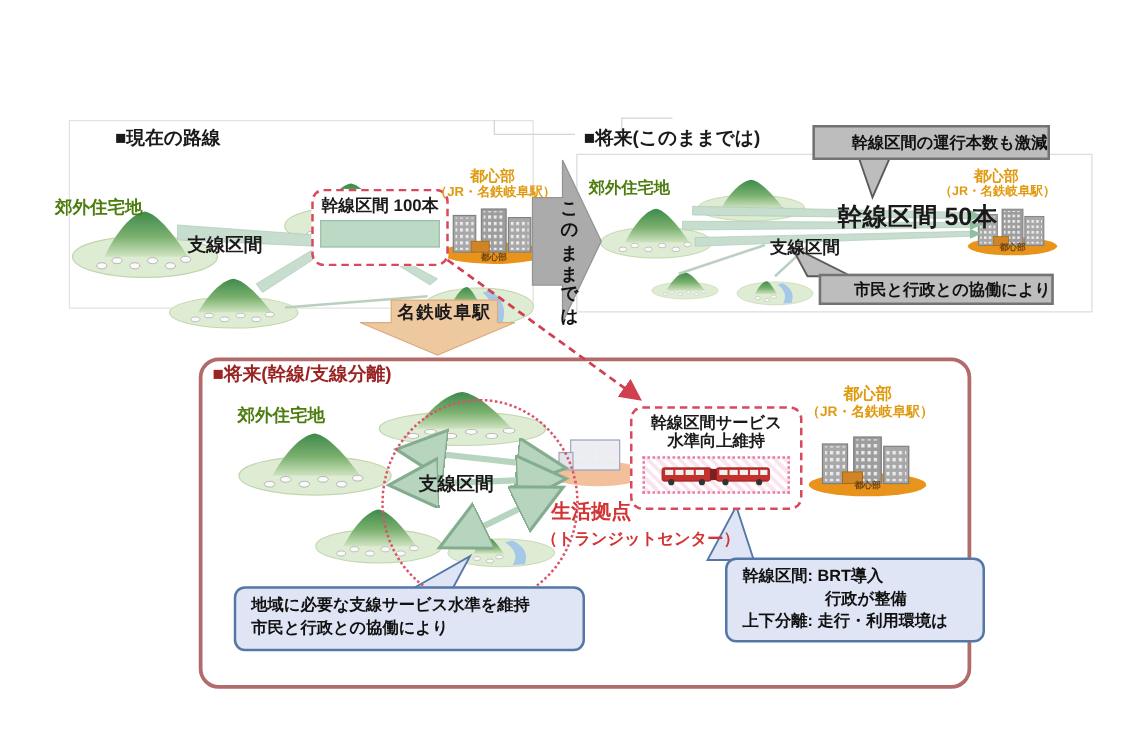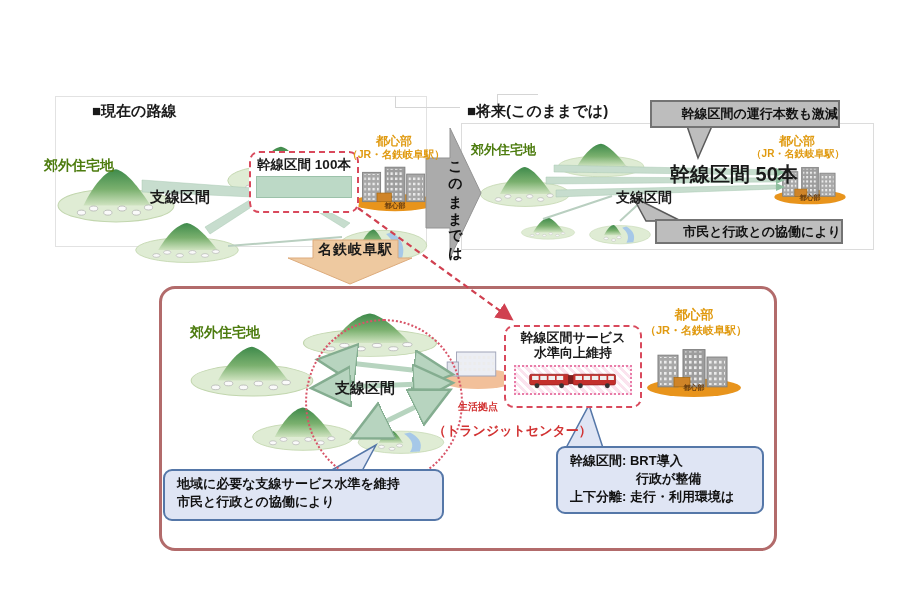--- a/index.html
+++ b/index.html
@@ -9,21 +9,21 @@
   .lbl{position:absolute;font-weight:bold;white-space:nowrap;line-height:1.15;}
   .cx{transform:translateX(-50%);}
   .green{color:#4d7c0f;}
   .orange{color:#e09a10;}
   .red{color:#d23333;}
   .darkred{color:#9a2424;}
   .secbox{position:absolute;border:1px solid #e2e2e2;z-index:0;}
   .graycallout{position:absolute;background:#bdbdbd;border:2px solid #737373;
     font-weight:bold;font-size:13px;text-align:right;z-index:4;color:#111;}
   .bluecallout{position:absolute;background:#dfe5f4;border:2px solid #5577a8;border-radius:9px;
-    font-weight:bold;font-size:13px;z-index:4;color:#111;padding:4px 0 0 12px;}
+    font-weight:bold;font-size:13px;z-index:4;color:#111;padding:4px 0 0 12px;margin-left:24px;}
   .dashedbox{position:absolute;background:#ffffff;border:2px dashed #d9495c;border-radius:10px;z-index:4;}
   .layer{position:absolute;left:0;top:0;width:900px;height:600px;pointer-events:none;}
   .z1{z-index:1}.z2{z-index:2}.z3{z-index:3}.z5{z-index:5}.z6{z-index:6}
   .hill{position:absolute;z-index:1;}
   .hill svg{width:100%;height:100%;display:block;}
   .vtext{writing-mode:vertical-rl;text-orientation:upright;font-weight:bold;font-size:14px;
          letter-spacing:1px;color:#111;}
   .busarea{border:2px dotted #e87ca8;margin:4px auto 0;width:114px;height:26px;
     background:repeating-linear-gradient(45deg,#fbe3ee 0 3px,#ffffff 3px 6px);
     display:flex;align-items:center;justify-content:center;}
@@ -238,20 +238,21 @@
   <div class="abs z1" style="left:772px;top:163px;width:76px;height:42px;">
     <svg viewBox="0 0 100 58" preserveAspectRatio="none" style="width:100%;height:100%">
         <use href="#citysym"></use>
       </svg>
   </div>
   <div class="citysmall cx" style="left:810px;top:193px;">都心部</div>
 
   <div class="abs z3 vtext" style="left:447px;top:152px;height:105px;">このままでは</div>
   <div class="lbl z3" style="left:318px;top:241px;font-size:14px;letter-spacing:1px;">名鉄岐阜駅</div>
 
+  <div class="lbl darkred z5" style="left:170px;top:291px;font-size:15px;">■将来(幹線/支線分離)</div>
   <div class="lbl green z5" style="left:190px;top:324px;font-size:14px;">郊外住宅地</div>
 
   <div class="hill" style="left:188px;top:338px;width:128px;height:60px;">
       <svg viewBox="0 0 120 62" preserveAspectRatio="none">
         <use href="#hillsym"></use>
       </svg>
     </div>
   <div class="hill" style="left:300px;top:306px;width:140px;height:52px;">
       <svg viewBox="0 0 120 62" preserveAspectRatio="none">
         <use href="#hillsym"></use>
@@ -268,21 +269,21 @@
       </svg>
     </div>
 
   <div class="lbl z5" style="left:335px;top:379px;font-size:15px;">支線区間</div>
 
   <div class="abs z1" style="left:436px;top:344px;width:84px;height:46px;">
     <svg viewBox="0 0 90 46" preserveAspectRatio="none" style="width:100%;height:100%">
         <use href="#transitsym"></use>
       </svg>
   </div>
-  <div class="lbl red z5" style="left:458px;top:401px;font-size:10px;">生活拠点</div>
+  <div class="lbl red z5" style="left:441px;top:401px;font-size:16px;">生活拠点</div>
   <div class="lbl red z5" style="left:433px;top:424px;font-size:13px;">（トランジットセンター）</div>
 
   <div class="dashedbox" style="left:504px;top:325px;width:134px;height:79px;">
     <div class="lbl" style="position:static;text-align:center;font-size:13px;margin-top:4px;">幹線区間サービス</div>
     <div class="lbl" style="position:static;text-align:center;font-size:13px;">水準向上維持</div>
     <div class="busarea">
       <svg viewBox="0 0 110 22" style="width:104px;height:18px;">
           <use href="#bussym"></use>
         </svg>
     </div>

